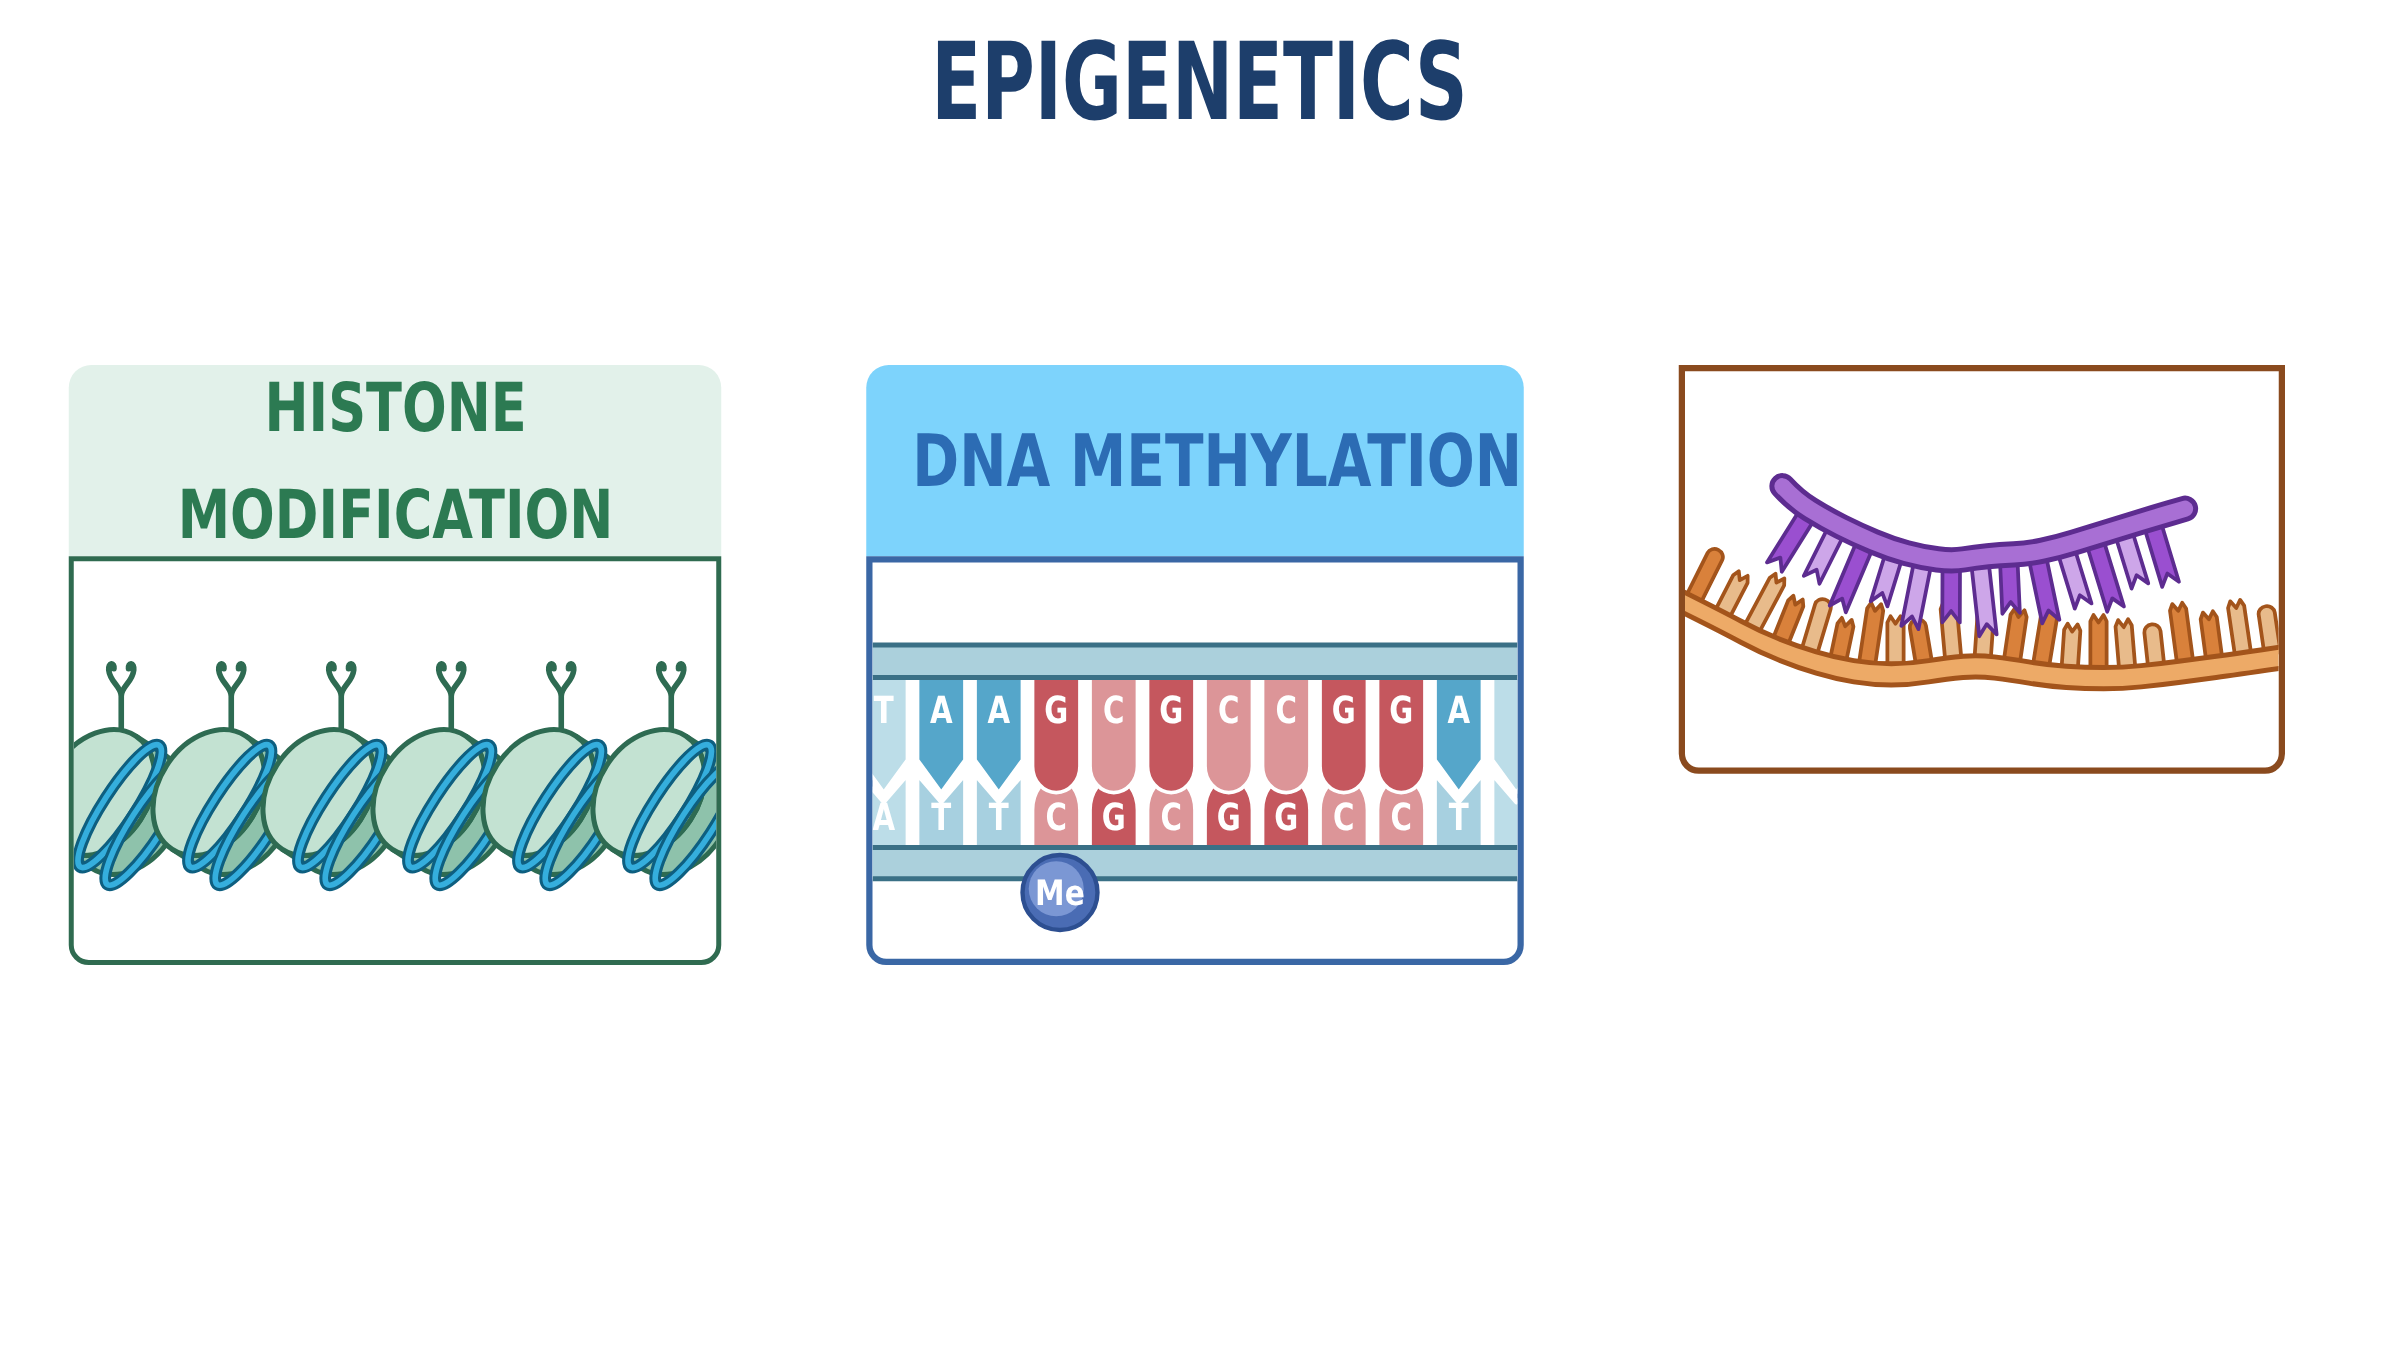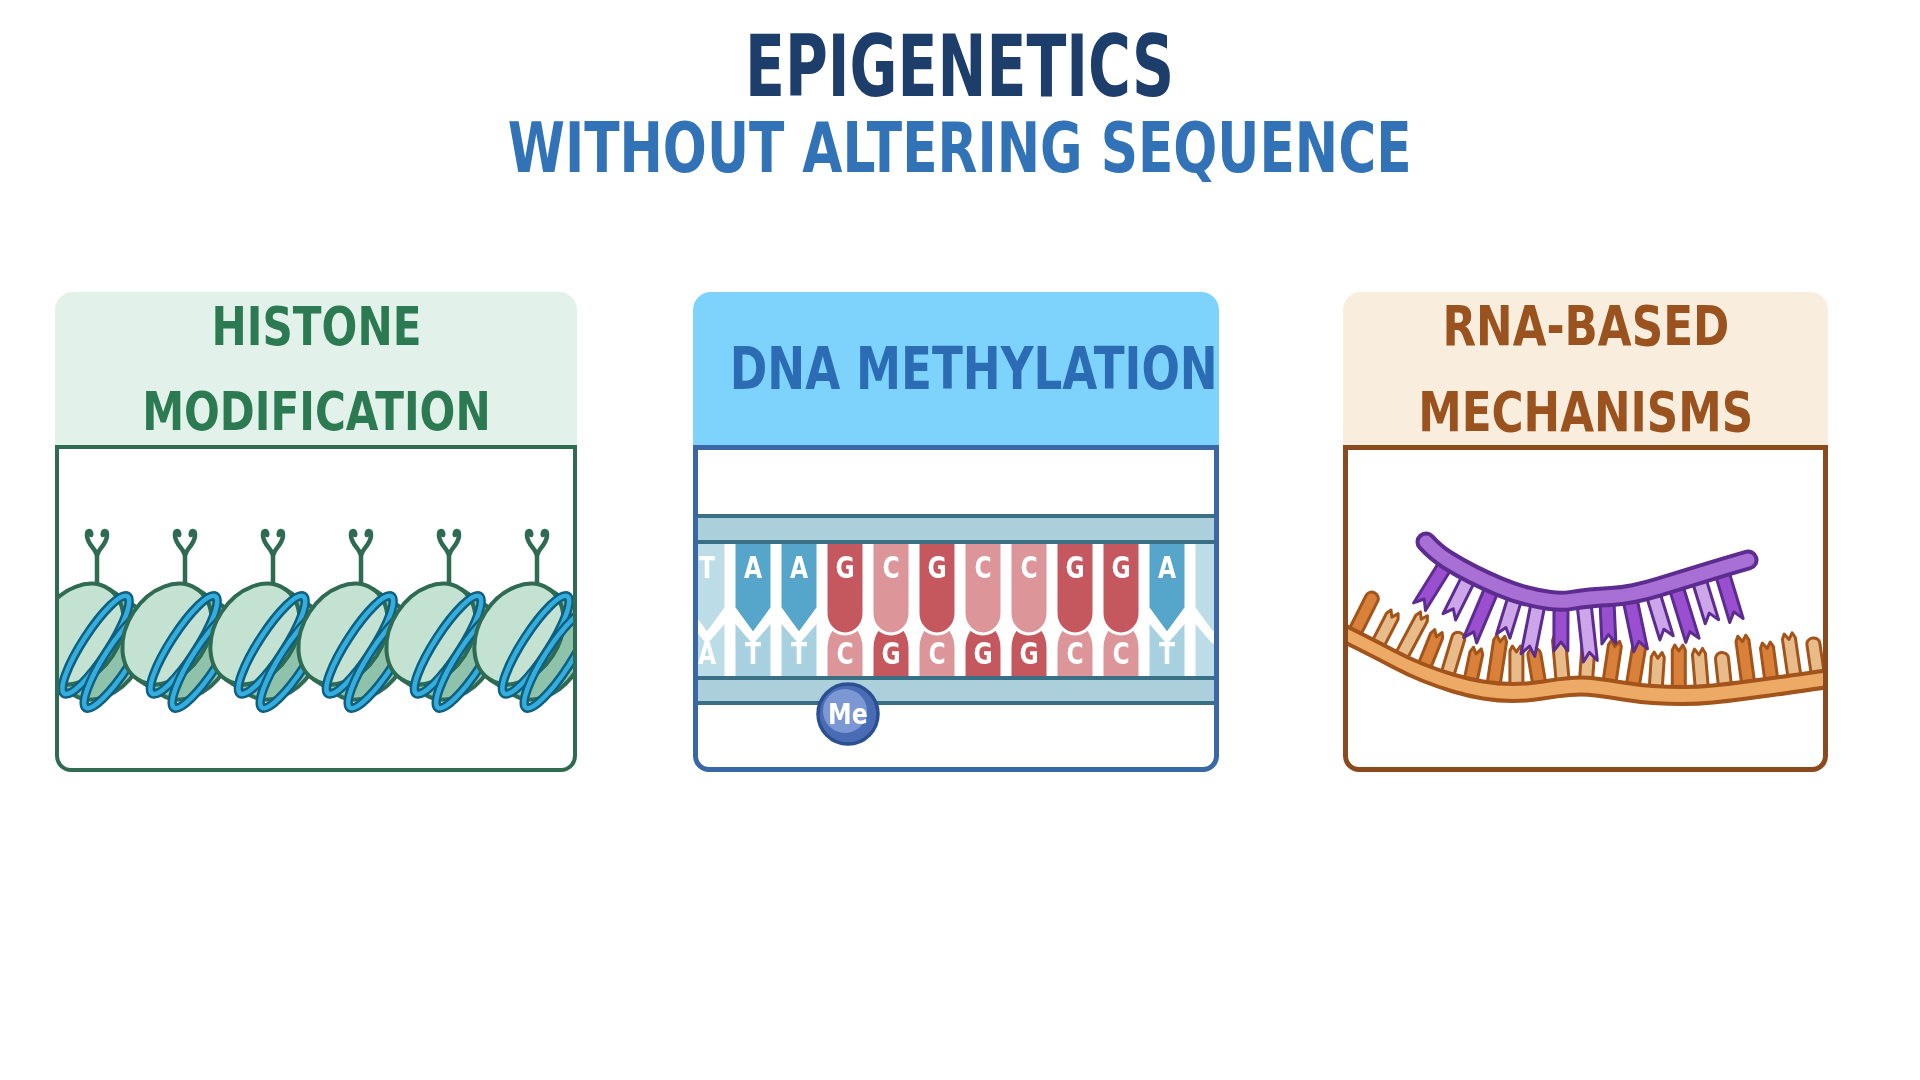--- a/index.html
+++ b/index.html
@@ -34,21 +34,20 @@
   .art { position:absolute; left:0; top:0; width:100%; height:100%; display:block; }
   svg text { font-family:"DejaVu Sans","Liberation Sans",sans-serif; }
 </style>
 </head>
 <body>
 
 <div class="page">
 
   <header class="titles">
     <h1 class="title"><span class="cx cx-title" style="color: rgb(29, 62, 107);">EPIGENETICS</span></h1>
-    <div class="subtitle"><span class="cx cx-sub" style="color: rgb(50, 115, 183);">WITHOUT ALTERING SEQUENCE</span></div>
   </header>
 
   <section class="panel panel-histone">
     <div class="band" style="background-color: rgb(226, 241, 234); color: rgb(44, 122, 82);">
       <div class="band-line"><span class="cx cx-head">HISTONE</span></div>
       <div class="band-line"><span class="cx cx-head">MODIFICATION</span></div>
     </div>
     <div class="box" style="border-color: rgb(47, 107, 80);">
       <svg id="histone-art" class="art" viewBox="0 0 514 319">
           <g transform="translate(38,108)">
@@ -178,24 +177,20 @@
           <g transform="translate(150,264)">
     <circle r="30" fill="#4a6cb4" stroke="#2d4f91" stroke-width="3.5"></circle>
     <circle cx="-3" cy="-3" r="22" fill="#7b97d4"></circle>
     <text transform="translate(0,10) scale(0.85 1)" text-anchor="middle" font-size="28" font-weight="bold" fill="#ffffff">Me</text>
   </g>
         </svg>
     </div>
   </section>
 
   <section class="panel panel-rna">
-    <div class="band" style="background-color: rgb(249, 237, 221); color: rgb(154, 83, 31);">
-      <div class="band-line"><span class="cx cx-head">RNA-BASED</span></div>
-      <div class="band-line"><span class="cx cx-head">MECHANISMS</span></div>
-    </div>
     <div class="box" style="border-color: rgb(138, 74, 30);">
       <svg id="rna-art" class="art" viewBox="0 0 475 317">
           <path transform="rotate(26.6 6 184)" d="M-0.5,184 L-0.5,144 A6.5 6 0 0 1 12.5,144 L12.5,184 Z" fill="#d9813b" stroke="#a3541b" stroke-width="3" stroke-linejoin="round"></path>
           <path transform="rotate(27.2 29.2 195.6)" d="M22.7,195.6 L22.7,162.6 L25.2,157.6 L29.2,163.6 L33.2,157.6 L35.7,162.6 L35.7,195.6 Z" fill="#e8bb8b" stroke="#a3541b" stroke-width="3" stroke-linejoin="round"></path>
           <path transform="rotate(28.1 52.4 207.94666666666666)" d="M45.9,207.94666666666666 L45.9,162.94666666666666 L48.4,157.94666666666666 L52.4,163.94666666666666 L56.4,157.94666666666666 L58.9,162.94666666666666 L58.9,207.94666666666666 Z" fill="#e8bb8b" stroke="#a3541b" stroke-width="3" stroke-linejoin="round"></path>
           <path transform="rotate(21.8 75.6 218.24)" d="M69.1,218.24 L69.1,183.24 L71.6,178.24 L75.6,184.24 L79.6,178.24 L82.1,183.24 L82.1,218.24 Z" fill="#d9813b" stroke="#a3541b" stroke-width="3" stroke-linejoin="round"></path>
           <path transform="rotate(16.7 98.8 226.64)" d="M92.3,226.64 L92.3,186.64 A6.5 6 0 0 1 105.3,186.64 L105.3,226.64 Z" fill="#e8bb8b" stroke="#a3541b" stroke-width="3" stroke-linejoin="round"></path>
           <path transform="rotate(11.9 122 233.33333333333334)" d="M115.5,233.33333333333334 L115.5,202.33333333333334 L118,197.33333333333334 L122,203.33333333333334 L126,197.33333333333334 L128.5,202.33333333333334 L128.5,233.33333333333334 Z" fill="#d9813b" stroke="#a3541b" stroke-width="3" stroke-linejoin="round"></path>
           <path transform="rotate(8.5 145.2 237.2)" d="M138.7,237.2 L138.7,190.2 L141.2,185.2 L145.2,191.2 L149.2,185.2 L151.7,190.2 L151.7,237.2 Z" fill="#d9813b" stroke="#a3541b" stroke-width="3" stroke-linejoin="round"></path>
           <path transform="rotate(0.0 168.4 238)" d="M161.9,238 L161.9,201 L164.4,196 L168.4,202 L172.4,196 L174.9,201 L174.9,238 Z" fill="#e8bb8b" stroke="#a3541b" stroke-width="3" stroke-linejoin="round"></path>

